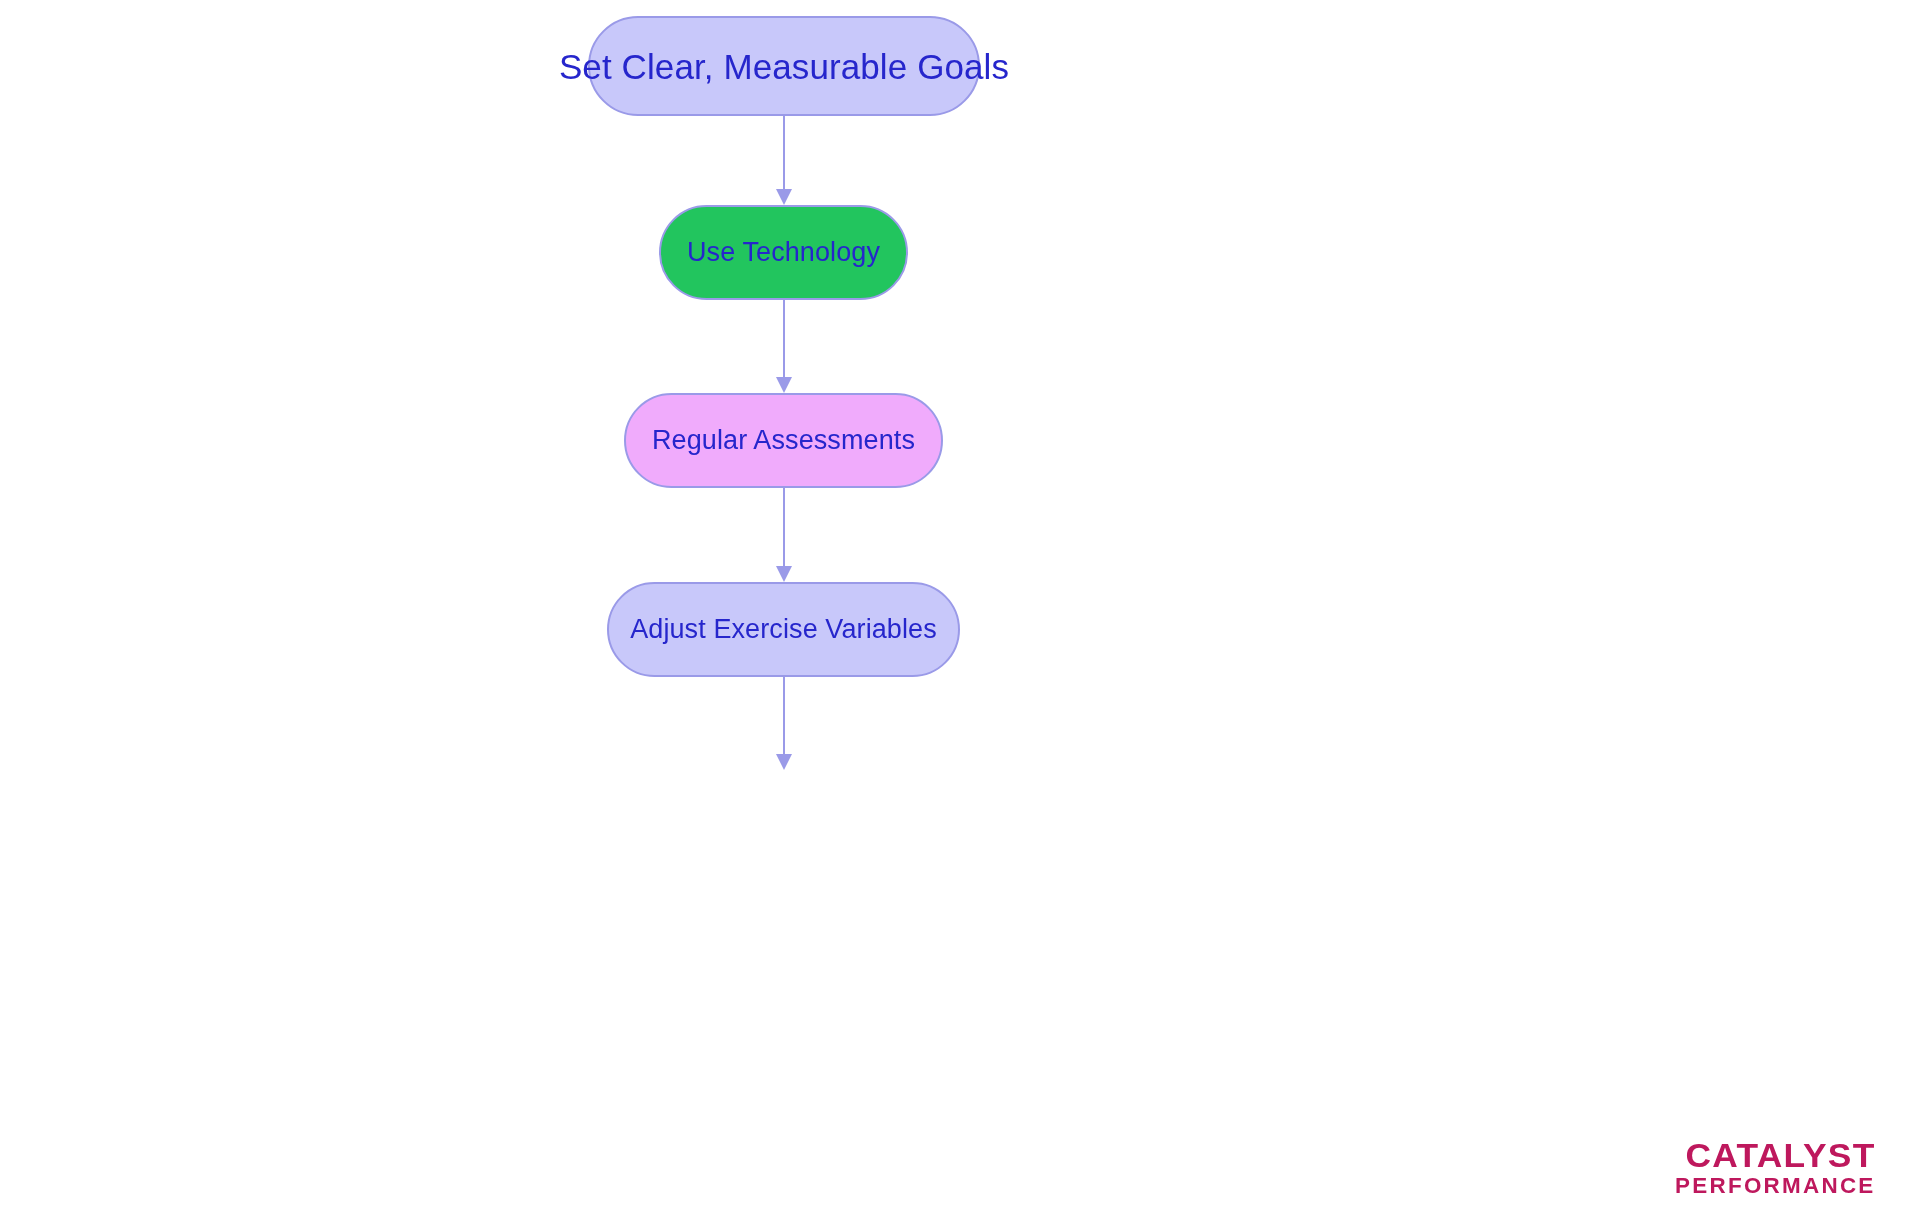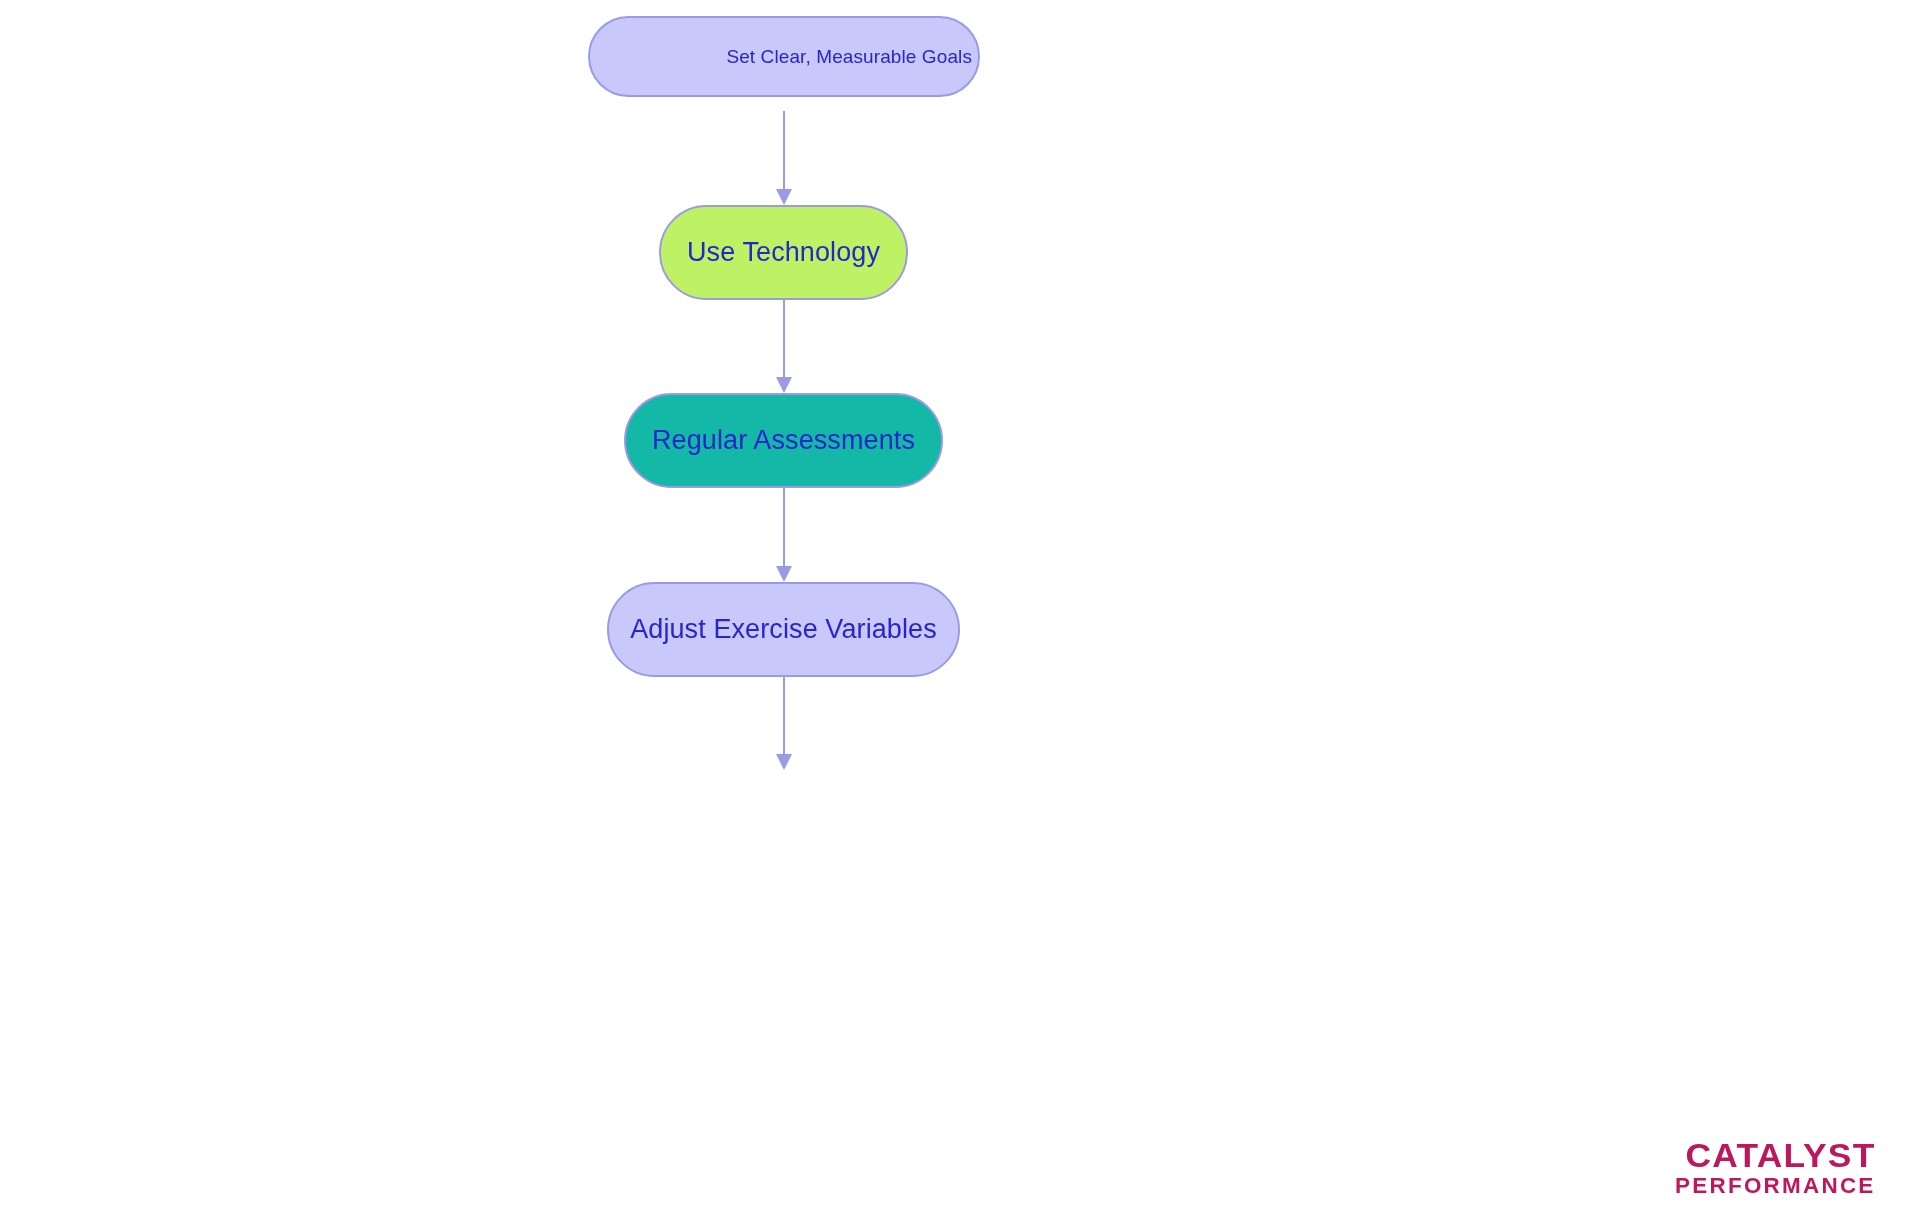--- a/index.html
+++ b/index.html
@@ -113,27 +113,27 @@
       <div class="connector-head" style="top: 77px; border-top-color: rgb(154, 154, 232);"></div>
     </div>
     <div class="connector" style="left: 783px; top: 488px; width: 2px; height: 94px;">
       <div class="connector-line" style="height: 78px; background: rgb(154, 154, 232);"></div>
       <div class="connector-head" style="top: 78px; border-top-color: rgb(154, 154, 232);"></div>
     </div>
     <div class="connector" style="left: 783px; top: 677px; width: 2px; height: 93px;">
       <div class="connector-line" style="height: 77px; background: rgb(154, 154, 232);"></div>
       <div class="connector-head" style="top: 77px; border-top-color: rgb(154, 154, 232);"></div>
     </div>
-    <div class="node" style="left: 588px; top: 16px; width: 392px; height: 81px; background: rgb(200, 200, 250); border-color: rgb(154, 154, 232); color: rgb(38, 38, 204); font-size: 19px; justify-content: flex-end;">
+    <div class="node" style="left: 588px; top: 16px; width: 392px; height: 100px; background: rgb(200, 200, 250); border-color: rgb(154, 154, 232); color: rgb(38, 38, 204); font-size: 35px;">
       <span class="node-label">Set Clear, Measurable Goals</span>
     </div>
-    <div class="node" style="left: 659px; top: 205px; width: 249px; height: 95px; background: #bef264; border-color: rgb(154, 154, 232); color: rgb(38, 38, 204); font-size: 27px;">
+    <div class="node" style="left: 659px; top: 205px; width: 249px; height: 95px; background: #22c55e; border-color: rgb(154, 154, 232); color: rgb(38, 38, 204); font-size: 27px;">
       <span class="node-label">Use Technology</span>
     </div>
-    <div class="node" style="left: 624px; top: 393px; width: 319px; height: 95px; background: #14b8a6; border-color: rgb(154, 154, 232); color: rgb(38, 38, 204); font-size: 27px;">
+    <div class="node" style="left: 624px; top: 393px; width: 319px; height: 95px; background: #f0abfc; border-color: rgb(154, 154, 232); color: rgb(38, 38, 204); font-size: 27px;">
       <span class="node-label">Regular Assessments</span>
     </div>
     <div class="node" style="left: 607px; top: 582px; width: 353px; height: 95px; background: rgb(200, 200, 250); border-color: rgb(154, 154, 232); color: rgb(38, 38, 204); font-size: 27px;">
       <span class="node-label">Adjust Exercise Variables</span>
     </div>
   </div>
 
 <div id="brand-logo">
   <span id="brand-primary">CATALYST</span>
   <span id="brand-secondary">PERFORMANCE</span>

